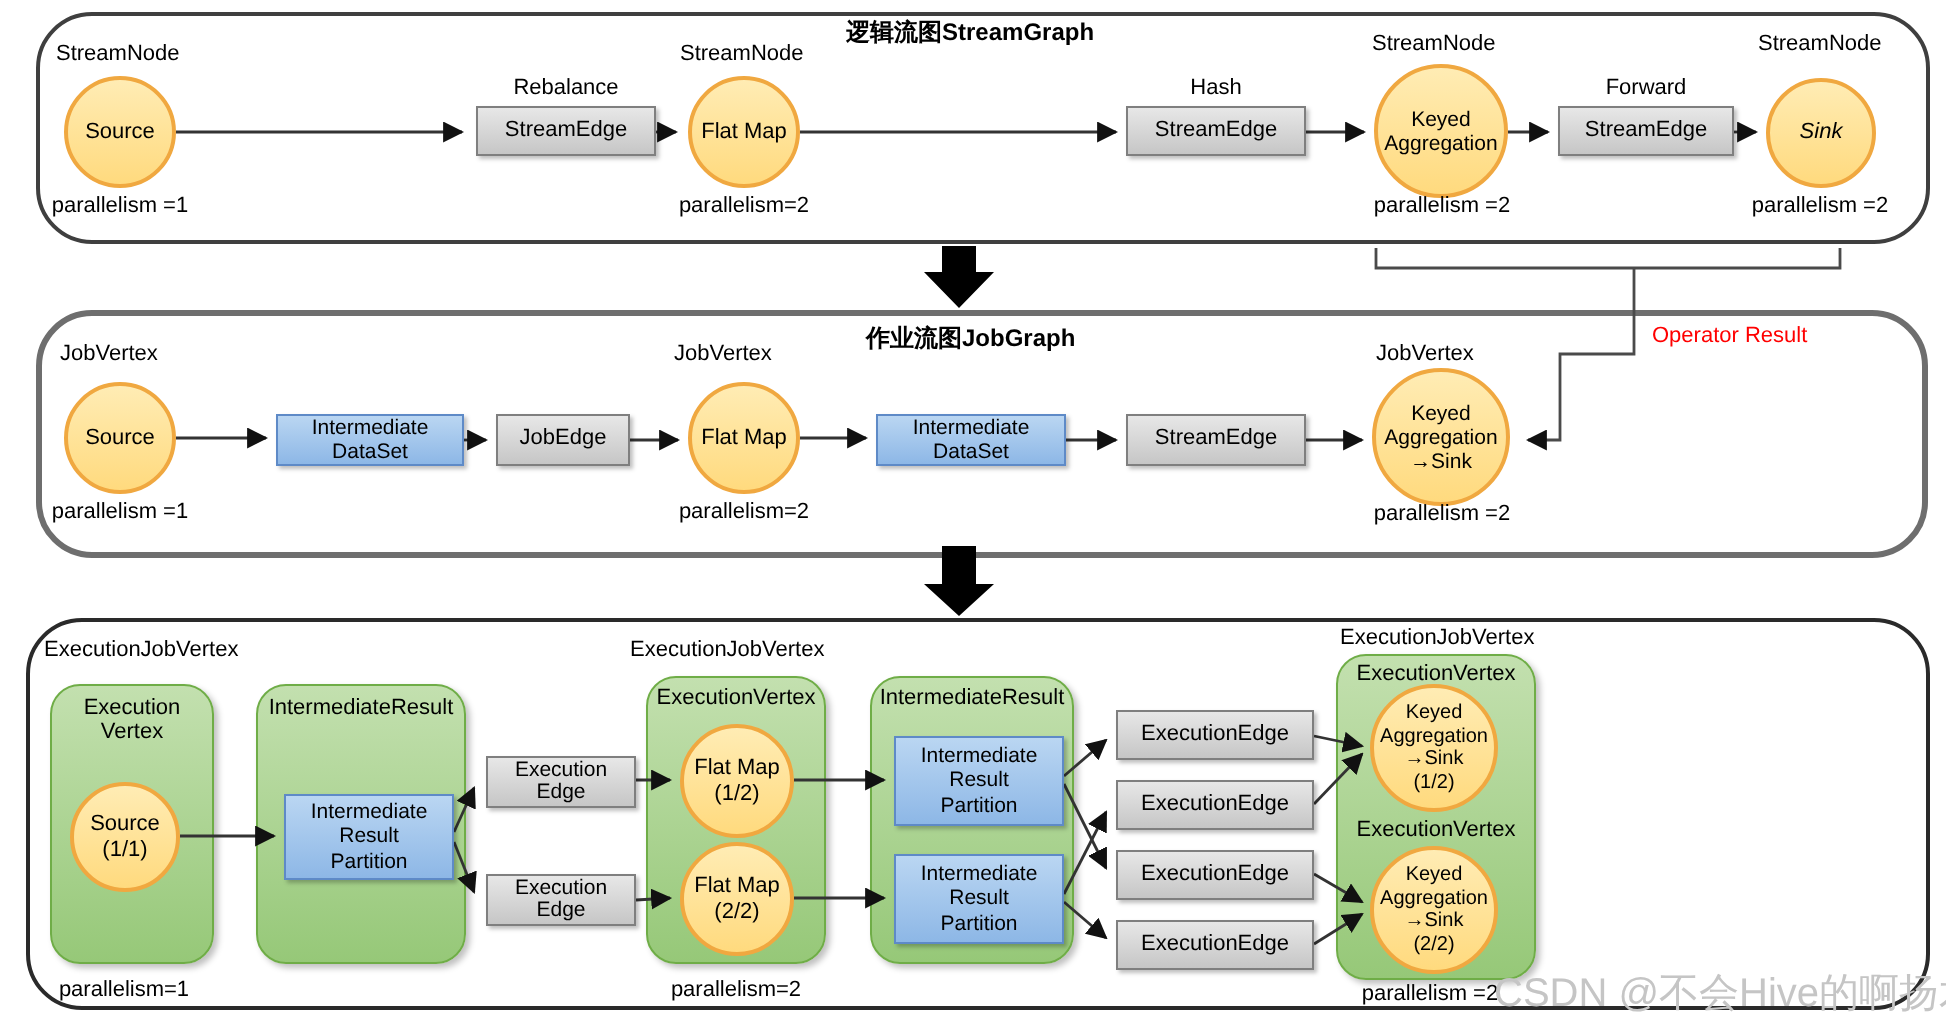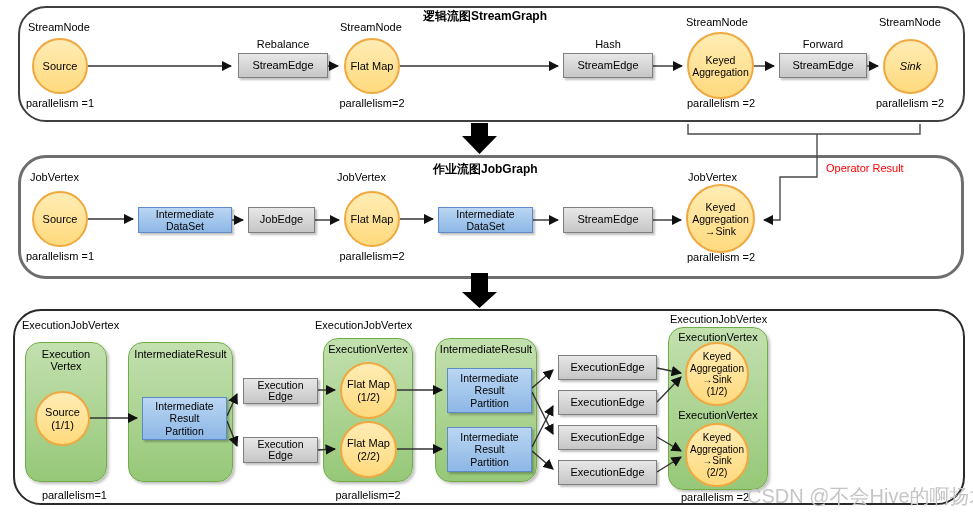--- a/index.html
+++ b/index.html
@@ -156,21 +156,21 @@
 →Sink</div>
   <div class="lbl ctr" style="left:676px; top:251px; width:90px;">parallelism =2</div>
 
 
   <div class="lbl" style="left:22px; top:319px;">ExecutionJobVertex</div>
   <div class="grp" style="left:25px; top:342px; width:82px; height:140px;"></div>
   <div class="grplbl ctr" style="left:25px; top:348px; width:82px;">Execution
 Vertex</div>
   <div class="node" style="left:35px; top:391px; width:55px; height:55px;">Source
 (1/1)</div>
-  <div class="lbl ctr" style="left:17px; top:489px; width:90px;text-align:right;">parallelism=1</div>
+  <div class="lbl ctr" style="left:17px; top:489px; width:90px;">parallelism=1</div>
 
   <div class="grp" style="left:128px; top:342px; width:105px; height:140px;"></div>
   <div class="grplbl ctr" style="left:128px; top:348px; width:105px;">IntermediateResult</div>
   <div class="bbox" style="left:142px; top:397px; width:85px; height:43px;">Intermediate
 Result
 Partition</div>
 
   <div class="gbox two" style="left:243px; top:378px; width:75px; height:26px;">Execution
 Edge</div>
   <div class="gbox two" style="left:243px; top:437px; width:75px; height:26px;">Execution

